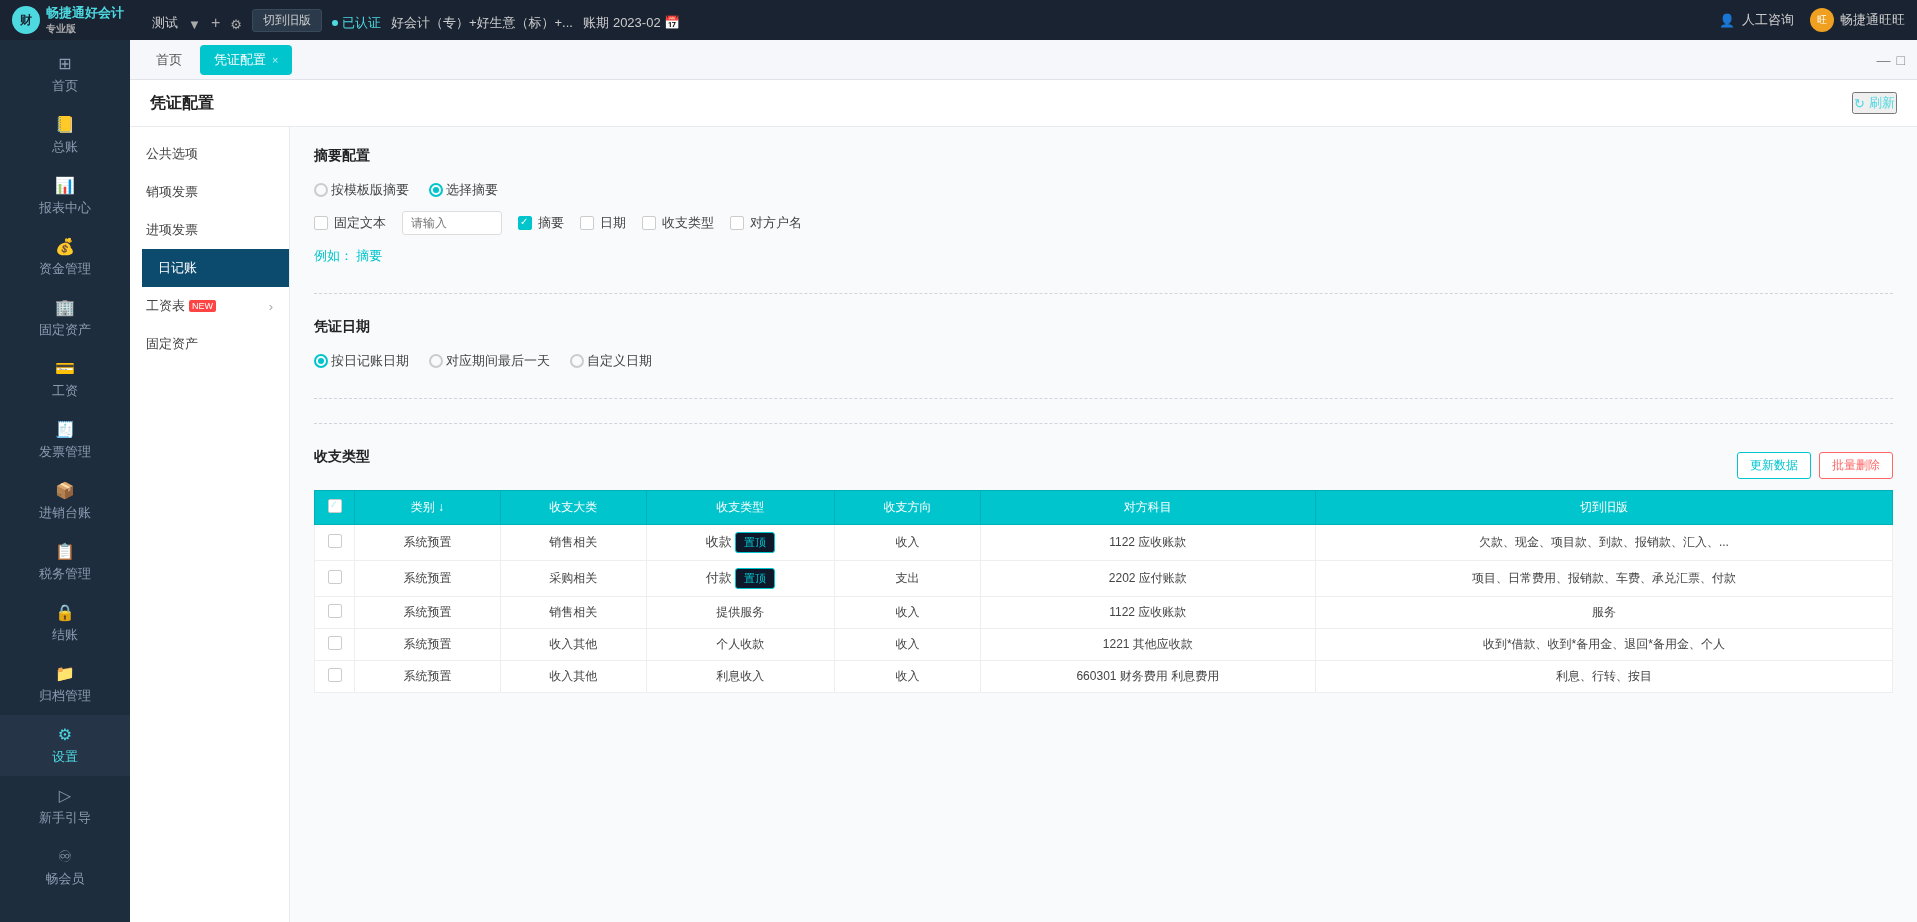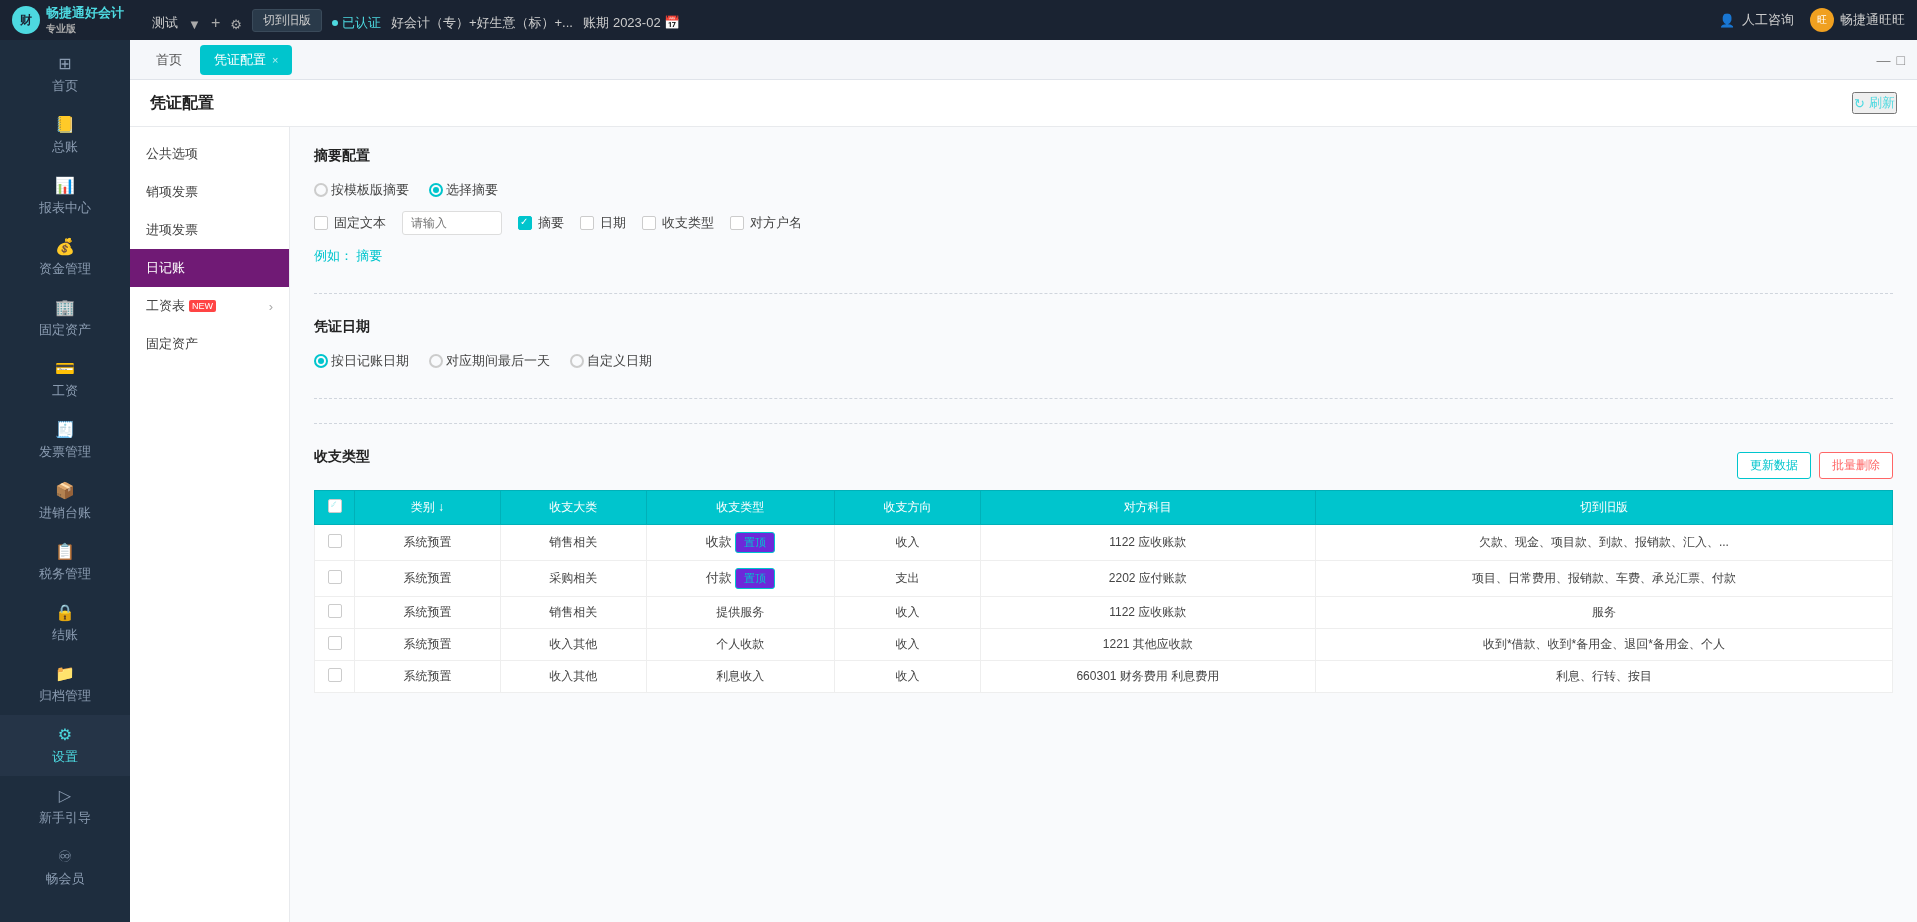--- a/index.html
+++ b/index.html
@@ -51,21 +51,21 @@
     .page-header { background: white; padding: 12px 20px; border-bottom: 1px solid #e8eaed; display: flex; align-items: center; justify-content: space-between; flex-shrink: 0; }
     .page-title { font-size: 16px; font-weight: 600; color: #222; }
     .refresh-btn { color: #4dd9e0; font-size: 12px; cursor: pointer; display: flex; align-items: center; gap: 4px; }
 
     
     .two-panel { display: flex; flex: 1; overflow: hidden; }
 
     
     .left-nav { width: 160px; background: white; border-right: 1px solid #e8eaed; flex-shrink: 0; padding-top: 8px; }
     .left-nav-item { padding: 10px 16px; cursor: pointer; color: #444; font-size: 13px; display: flex; align-items: center; justify-content: flex-start; }
-    .left-nav-item.active { background: #701a75; color: white; }
+    .left-nav-item.active { background: #0c4a6e; color: white; margin-left: 12px; }
     .left-nav-item .new-badge { background: #ff4444; color: white; font-size: 9px; padding: 1px 3px; border-radius: 2px; margin-left: 4px; }
     .left-nav-item .chevron { margin-left: auto; color: #aaa; }
 
     
     .right-panel { flex: 1; overflow-y: auto; padding: 20px 24px; background: #f9fafc; }
 
     
     .section { margin-bottom: 28px; }
     .section-title { font-size: 14px; font-weight: 600; color: #222; margin-bottom: 16px; }
     .section-divider { border-top: 1px dashed #d0d5dd; margin: 24px 0; }
@@ -94,21 +94,21 @@
     .table-btn { padding: 4px 12px; border-radius: 3px; cursor: pointer; font-size: 12px; border: 1px solid; }
     .table-btn.update { border-color: #00c5cd; color: #00c5cd; background: white; }
     .table-btn.delete { border-color: #ff6666; color: #ff6666; background: white; }
 
     .data-table { width: 100%; border-collapse: collapse; background: white; }
     .data-table thead tr { background: #00c5cd; color: white; }
     .data-table th { padding: 8px 12px; text-align: center; font-weight: normal; font-size: 12px; border: 1px solid #00b0b8; }
     .data-table td { padding: 7px 12px; text-align: center; font-size: 12px; color: #444; border-bottom: 1px solid #eee; border-left: 1px solid #eee; border-right: 1px solid #eee; }
     .data-table .checkbox-col { width: 40px; }
     .status-badge { display: inline-block; padding: 2px 8px; border-radius: 3px; font-size: 11px; cursor: pointer; }
-    .status-badge.reset { background: #6d28d9; border: 1px solid #00c5cd; color: #00c5cd; }
+    .status-badge.reset { background: #0f172a; border: 1px solid #00c5cd; color: #00c5cd; }
   </style>
 </head>
 <body>
 
 <div class="topbar">
   <div class="topbar-logo">
     <div class="topbar-logo-icon">财</div>
     <div>
       <div class="topbar-logo-text">畅捷通好会计</div>
       <div class="topbar-logo-sub">专业版</div>

